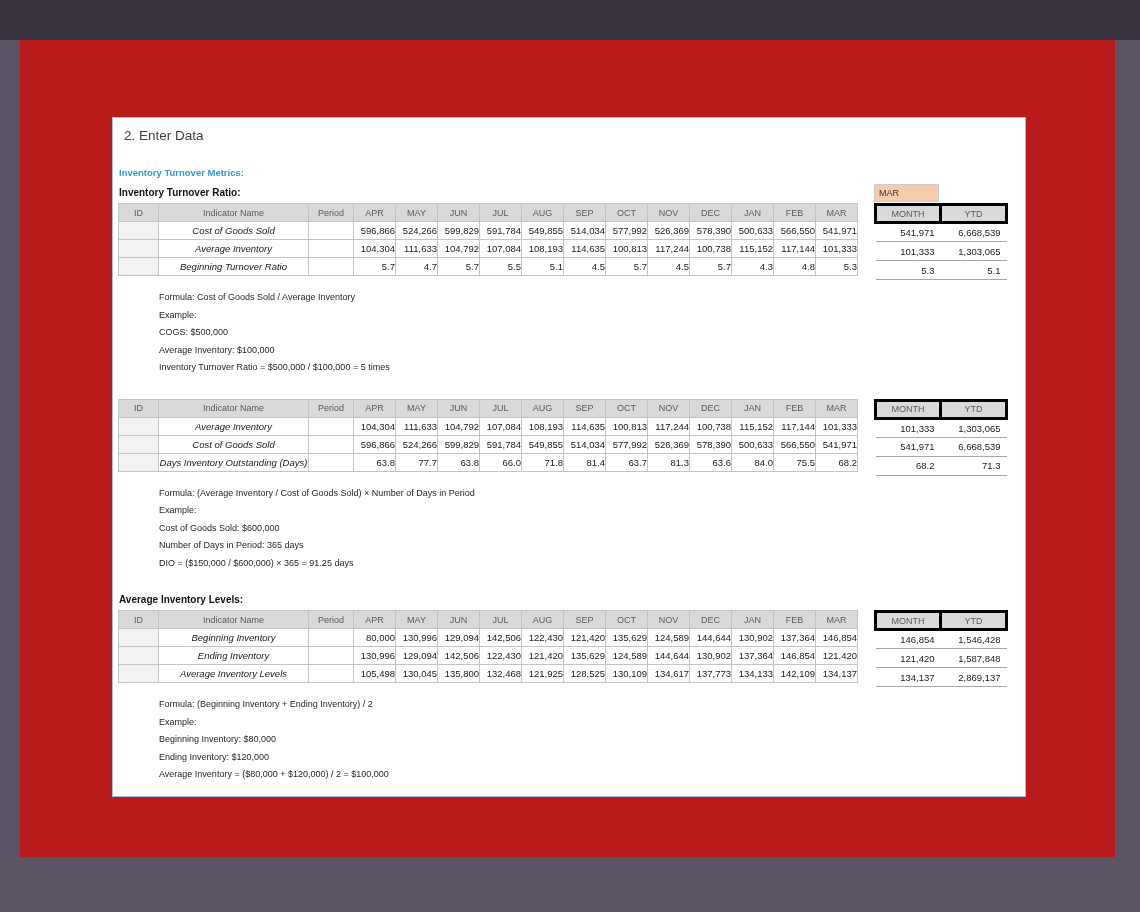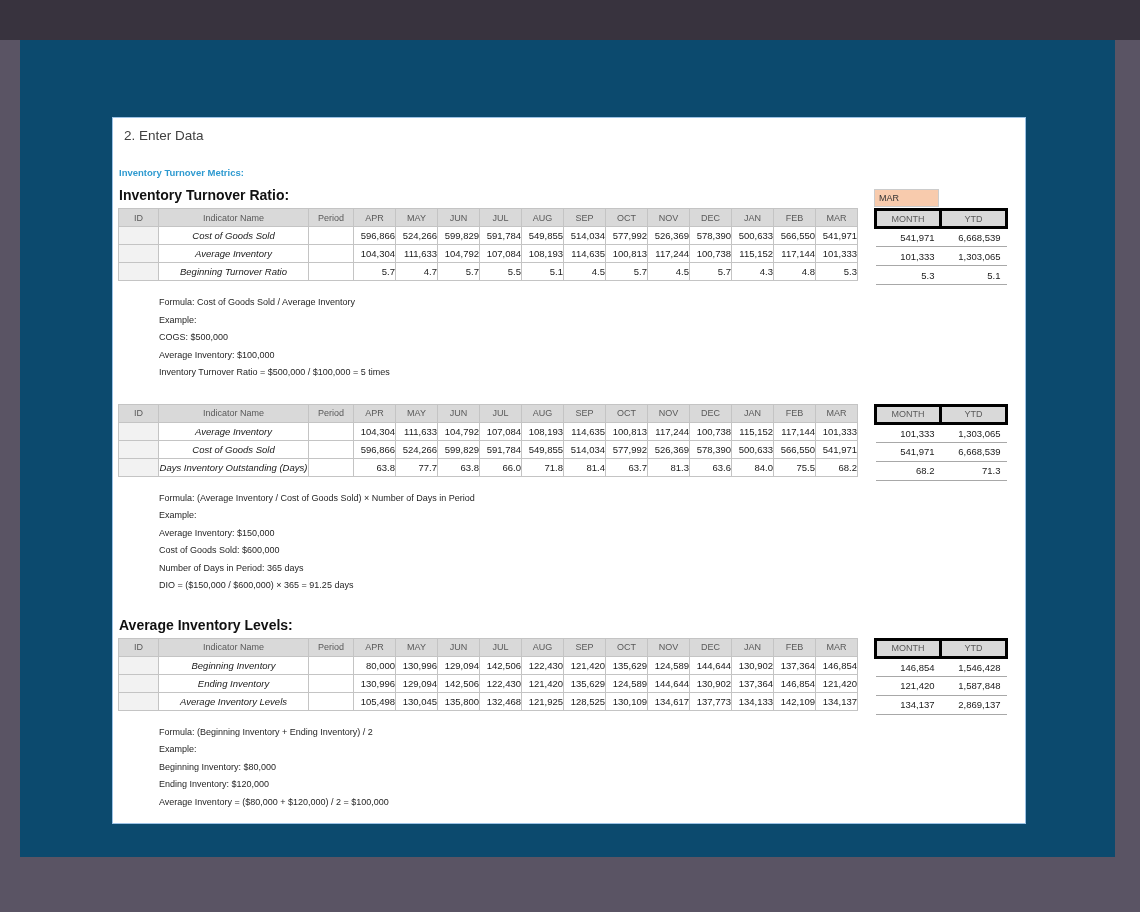--- a/index.html
+++ b/index.html
@@ -10,40 +10,40 @@
     background:#5a5464;
     font-family:"Liberation Sans", sans-serif;
     color:#1a1a1a;
   }
   .top-bar {
     position:absolute; top:0; left:0; width:1140px; height:40px;
     background:#38333e;
   }
   .page {
     position:absolute; top:40px; left:20px; right:25px; bottom:55px;
-    background:#0c4a6e;
+    background:#b91c1c;
   }
   .content-box {
     position:absolute; top:77px; left:92px; width:914px;
     background:#ffffff;
     border:1px solid #9cc2e5;
     padding:10px 0 12px 5px;
   }
   .page-title {
     font-size:13.5px; color:#404040;
     margin:0 0 24px 6px;
   }
   .metrics-label {
     font-size:9.5px; font-weight:bold; color:#2e9ad0;
     margin:0 0 9px 1px;
   }
   .section { margin-bottom:22px; }
   .section:last-child { margin-bottom:0; }
   .section-heading {
-    font-size:14px; font-weight:bold; color:#111;
+    font-size:10px; font-weight:bold; color:#111;
     margin:0 0 5px 1px;
   }
   .tables-row { display:flex; align-items:flex-start; }
   table { border-collapse:collapse; table-layout:fixed;border-radius:28px; }
   .main-table { width:739px; }
   .main-table th, .main-table td {
     border:1px solid #c4c4c4;
     height:18px; padding:0;
     overflow:hidden; white-space:nowrap;
   }
@@ -334,21 +334,20 @@
                     <td>68.2</td>
                     <td>71.3</td>
                   </tr>
                 </tbody>
               </table>
             </div>
           </div>
           <div class="notes">
             <div class="note-line">Formula: (Average Inventory / Cost of Goods Sold) × Number of Days in Period</div>
             <div class="note-line">Example:</div>
-            <div class="note-line">Average Inventory: $150,000</div>
             <div class="note-line">Cost of Goods Sold: $600,000</div>
             <div class="note-line">Number of Days in Period: 365 days</div>
             <div class="note-line">DIO = ($150,000 / $600,000) × 365 = 91.25 days</div>
           </div>
         </div>
         <div class="section">
           <div class="section-heading">Average Inventory Levels:</div>
           <div class="tables-row">
             <table class="main-table">
               <colgroup>

